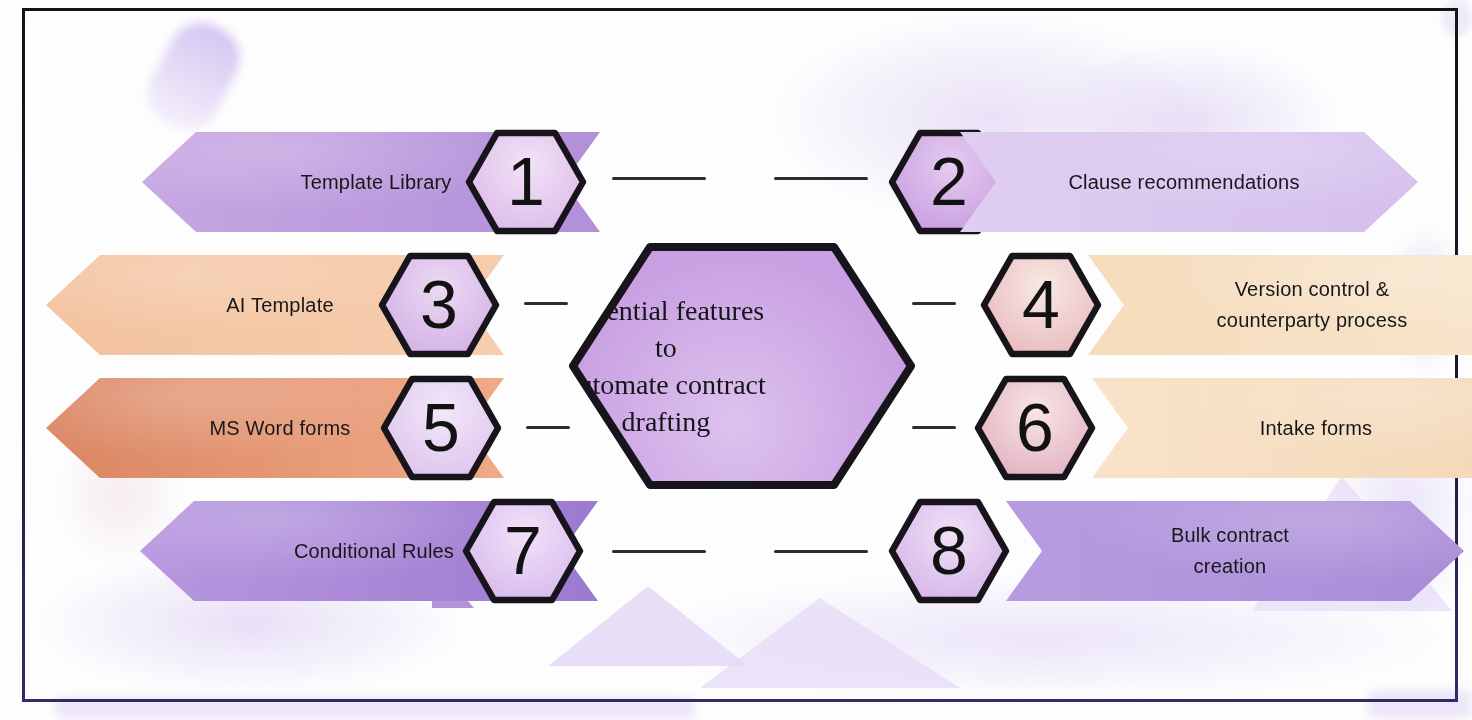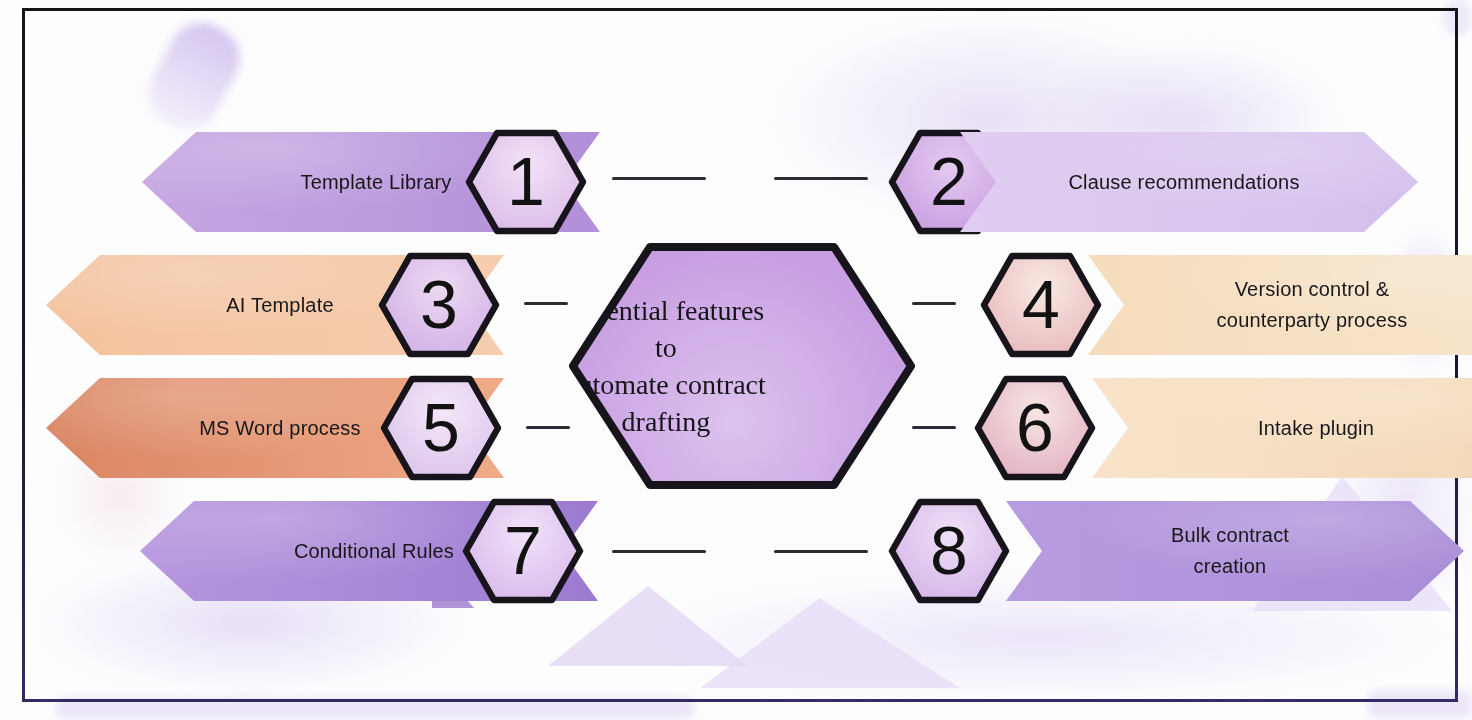--- a/index.html
+++ b/index.html
@@ -151,41 +151,41 @@
       <span class="num" style="color: rgb(18, 18, 18);">4</span>
     </div>
     <div class="arrow right" style="left: 1088px; top: 255px; width: 348px; --a1: #f5dcbc; --a2: #f8e5cc;">
       <span class="label">Version control &amp;
 counterparty process</span>
     </div>
   </div>
 
   <div>
     <div class="arrow left" style="left: 46px; top: 378px; width: 348px; --a1: #da8562; --a2: #f0aa88;">
-      <span class="label">MS Word process</span>
+      <span class="label">MS Word forms</span>
     </div>
     <div class="badge" style="left:378px;top:372px;">
       <div class="hexfill" style="background: radial-gradient(circle at 52% 34%, rgb(243, 232, 249) 0%, rgb(221, 197, 236) 72%, rgb(221, 197, 236) 100%);"></div>
       <svg viewBox="0 0 126 112">
           <polygon points="6,56 34,7 92,7 120,56 92,105 34,105" fill="none" stroke="#17141c" stroke-width="6.5" stroke-linejoin="round"></polygon>
         </svg>
       <span class="num" style="color: rgb(18, 18, 18);">5</span>
     </div>
   </div>
 
   <div>
     <div class="badge" style="left:972px;top:372px;">
       <div class="hexfill" style="background: radial-gradient(circle at 52% 34%, rgb(247, 230, 228) 0%, rgb(227, 179, 195) 72%, rgb(227, 179, 195) 100%);"></div>
       <svg viewBox="0 0 126 112">
           <polygon points="6,56 34,7 92,7 120,56 92,105 34,105" fill="none" stroke="#17141c" stroke-width="6.5" stroke-linejoin="round"></polygon>
         </svg>
       <span class="num" style="color: rgb(18, 18, 18);">6</span>
     </div>
     <div class="arrow right" style="left: 1092px; top: 378px; width: 348px; --a1: #f8e3ca; --a2: #f3d7b6;">
-      <span class="label">Intake plugin</span>
+      <span class="label">Intake forms</span>
     </div>
   </div>
 
   <div>
     <div class="arrow left" style="left: 140px; top: 501px; width: 348px; --a1: #b796df; --a2: #9c7ad0;">
       <span class="label">Conditional Rules</span>
     </div>
     <div class="badge" style="left:460px;top:495px;">
       <div class="hexfill" style="background: radial-gradient(circle at 52% 34%, rgb(241, 226, 249) 0%, rgb(217, 187, 236) 72%, rgb(217, 187, 236) 100%);"></div>
       <svg viewBox="0 0 126 112">

